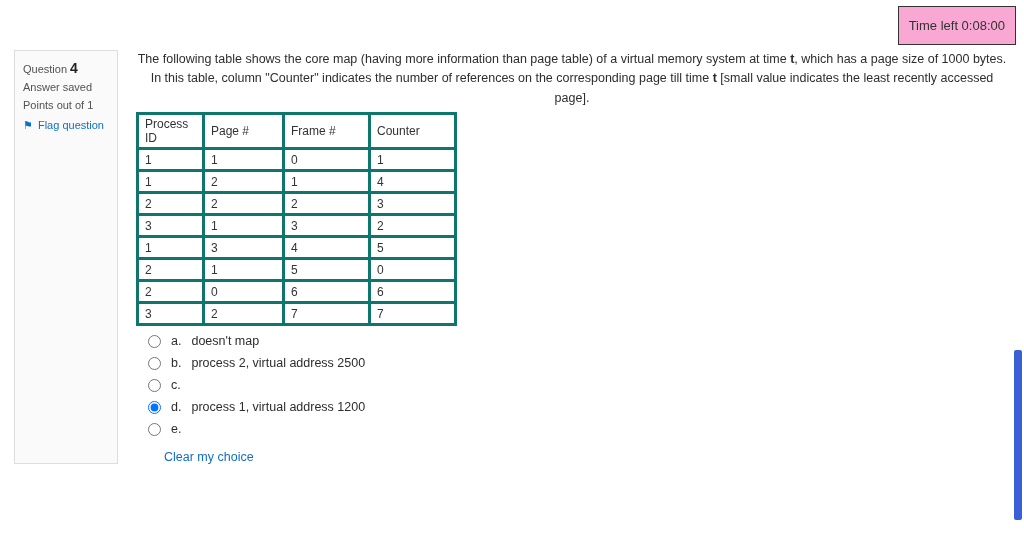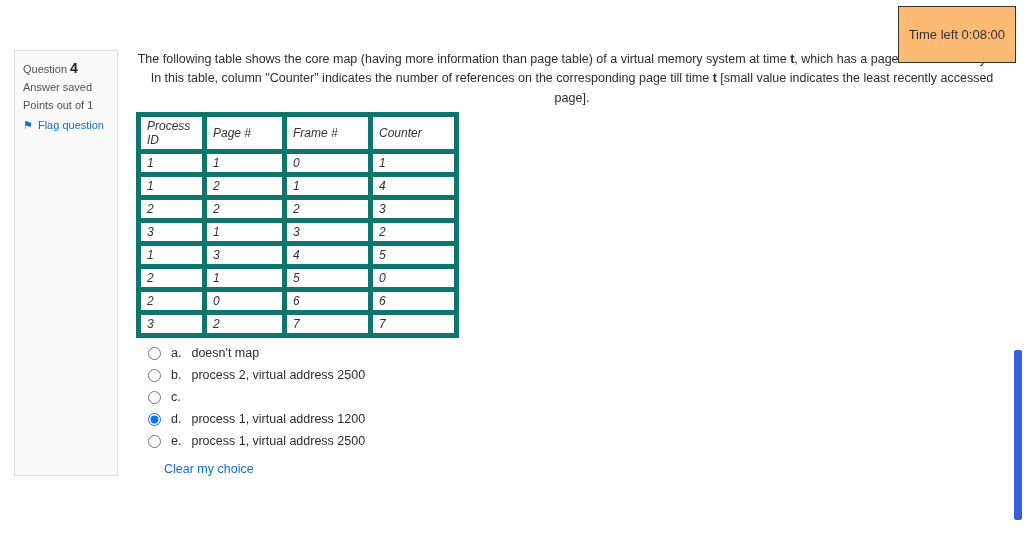--- a/index.html
+++ b/index.html
@@ -11,23 +11,23 @@
     background: #fff;
     width: 1024px;
     height: 539px;
     position: relative;
   }
   .timer {
     position: absolute;
     top: 6px;
     right: 8px;
     border: 1px solid #333;
-    padding: 20px 10px;
+    padding: 11px 10px;
     font-size: 13px;
-    background: #fdba74;
+    background: #f9a8d4;
   }
   .layout {
     display: flex;
     padding: 50px 8px 8px 14px;
   }
   .sidebar {
     width: 104px;
     background: #fafafa;
     border: 1px solid #ddd;
     padding: 6px 8px 6px 8px;
@@ -44,27 +44,26 @@
     padding-left: 18px;
     padding-right: 8px;
   }
   .qtext { font-size: 12.5px; color: #2d2d2d; line-height: 1.55; margin-bottom: 4px; text-align: center; }
   table.core {
     border-collapse: collapse;
     margin-top: 2px;
     margin-bottom: 6px;
   }
   table.core th, table.core td {
-    border: 5px solid #0f766e;
+    border: 3px solid #0f766e;
     padding: 2px 6px;
     text-align: left;
     font-size: 12px;
     font-weight: normal;
     height: 22px;
-    font-style: italic;
   }
   table.core th { font-weight: normal; }
   .col-pid   { width: 66px; }
   .col-page  { width: 80px; }
   .col-frame { width: 86px; }
   .col-cnt   { width: 86px; }
   .subq { font-size: 12.5px; margin: 4px 0 14px 0; }
   .options { margin-left: 12px; }
   .opt {
     display: flex;
@@ -197,21 +196,20 @@
           <span class="letter">c.</span>
         </div>
         <div class="opt">
           <input type="radio" name="ans" checked="" style="">
           <span class="letter">d.</span>
           <span>process 1, virtual address 1200</span>
         </div>
         <div class="opt">
           <input type="radio" name="ans" style="">
           <span class="letter">e.</span>
-          <span>process 1, virtual address 2500</span>
         </div>
       </div>
 
     <span class="clear-link">Clear my choice</span>
   </div>
 </div>
 
 <div class="scrollbar"></div>
 
 </body></html>

